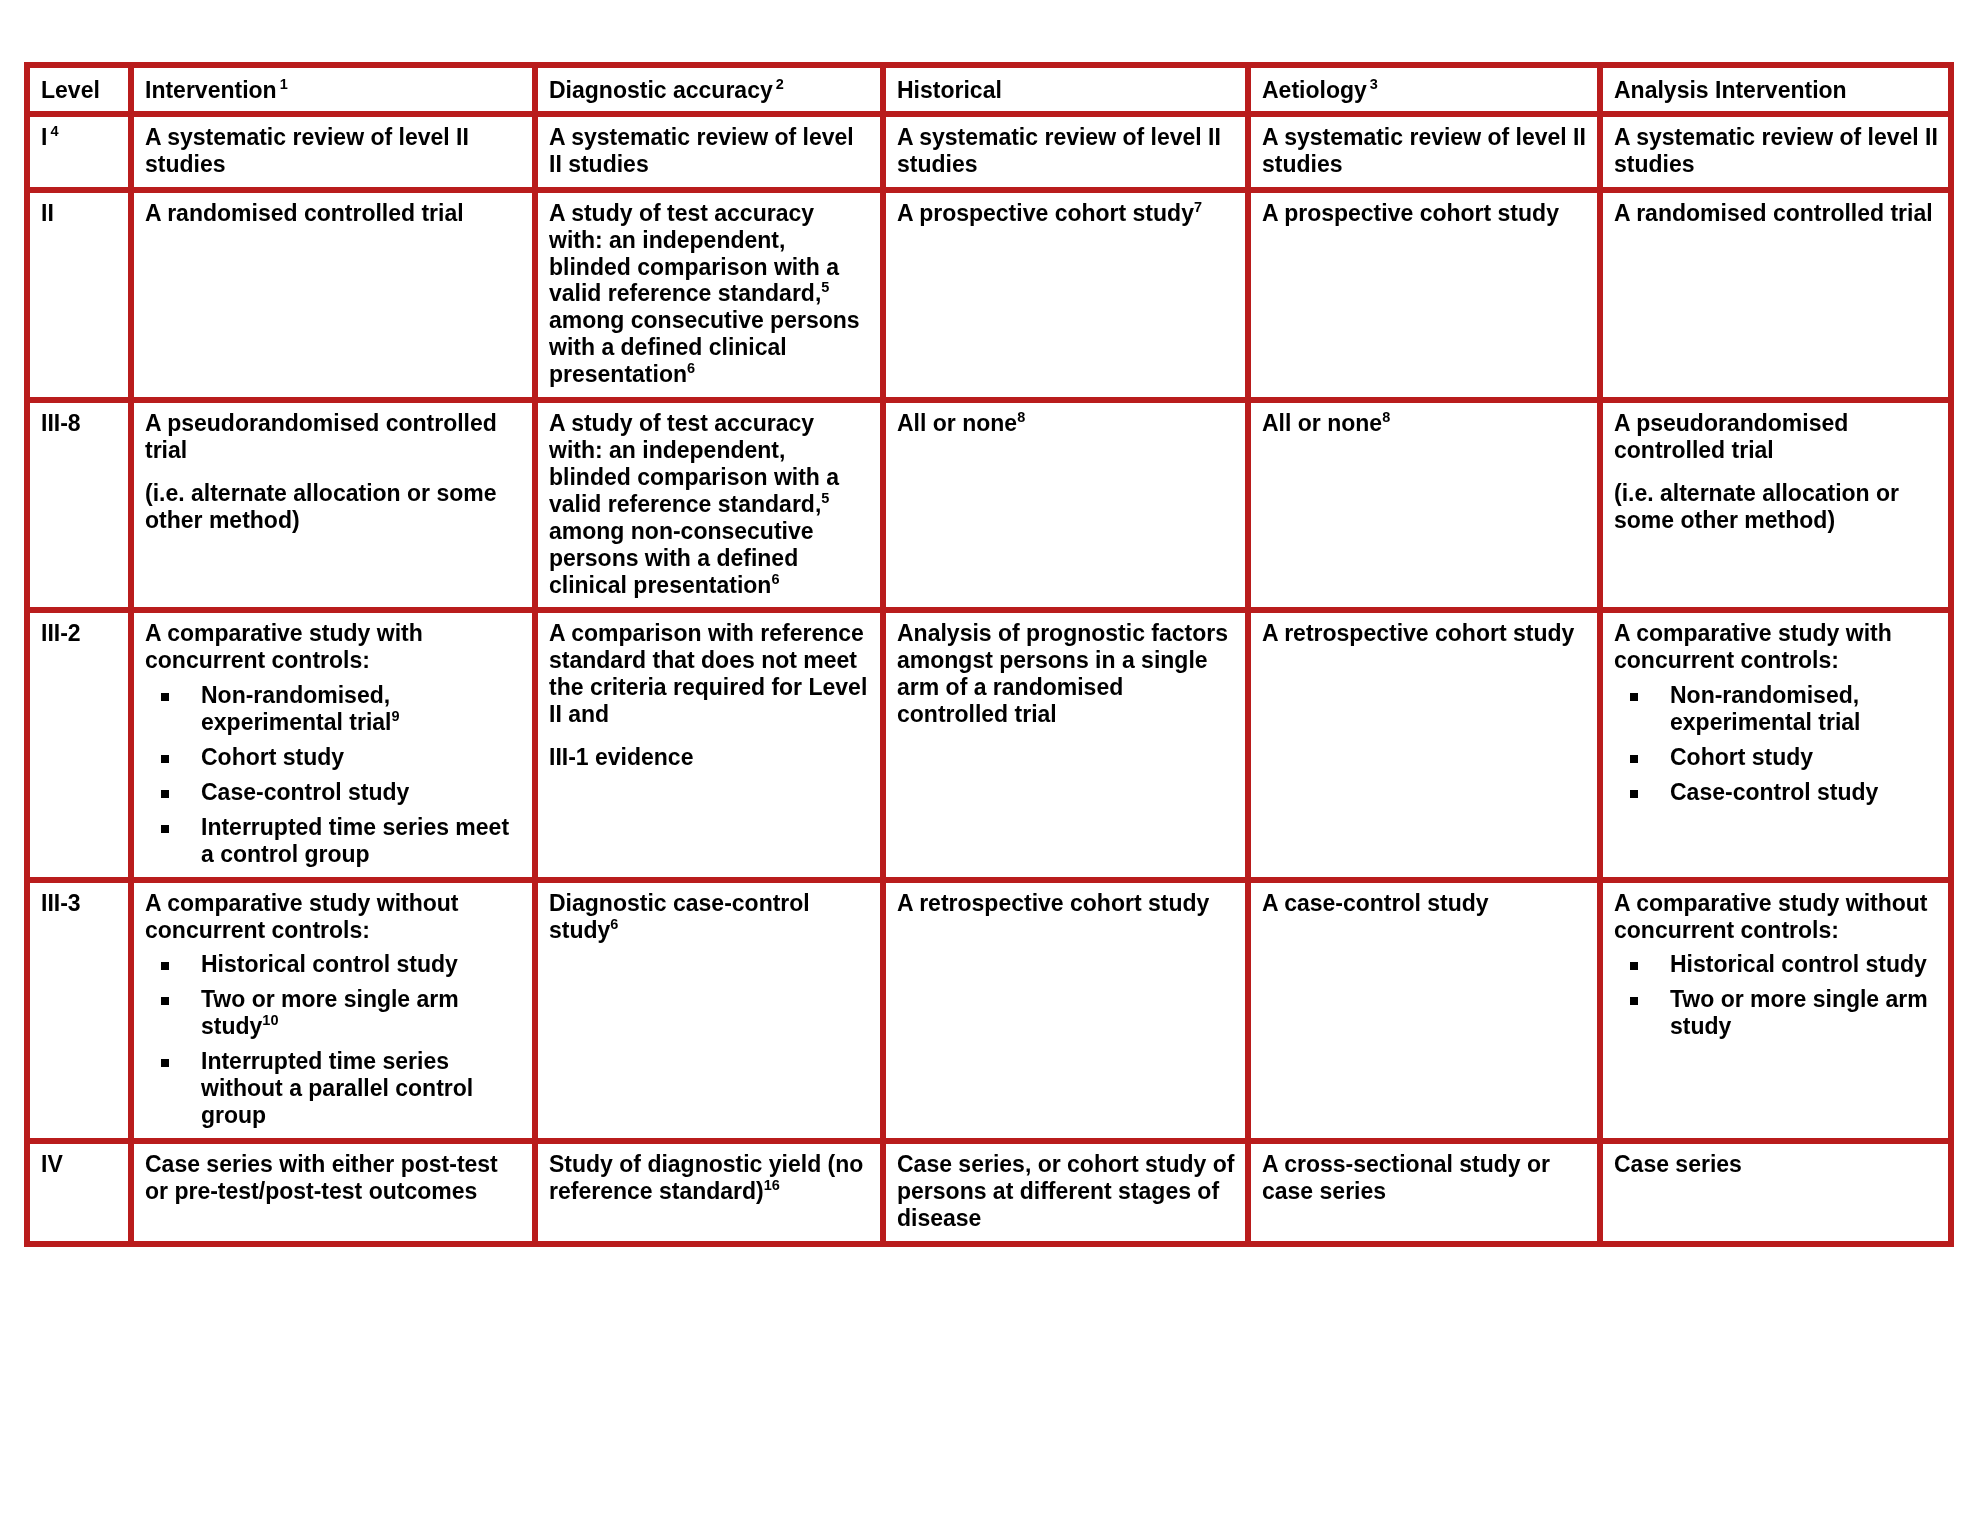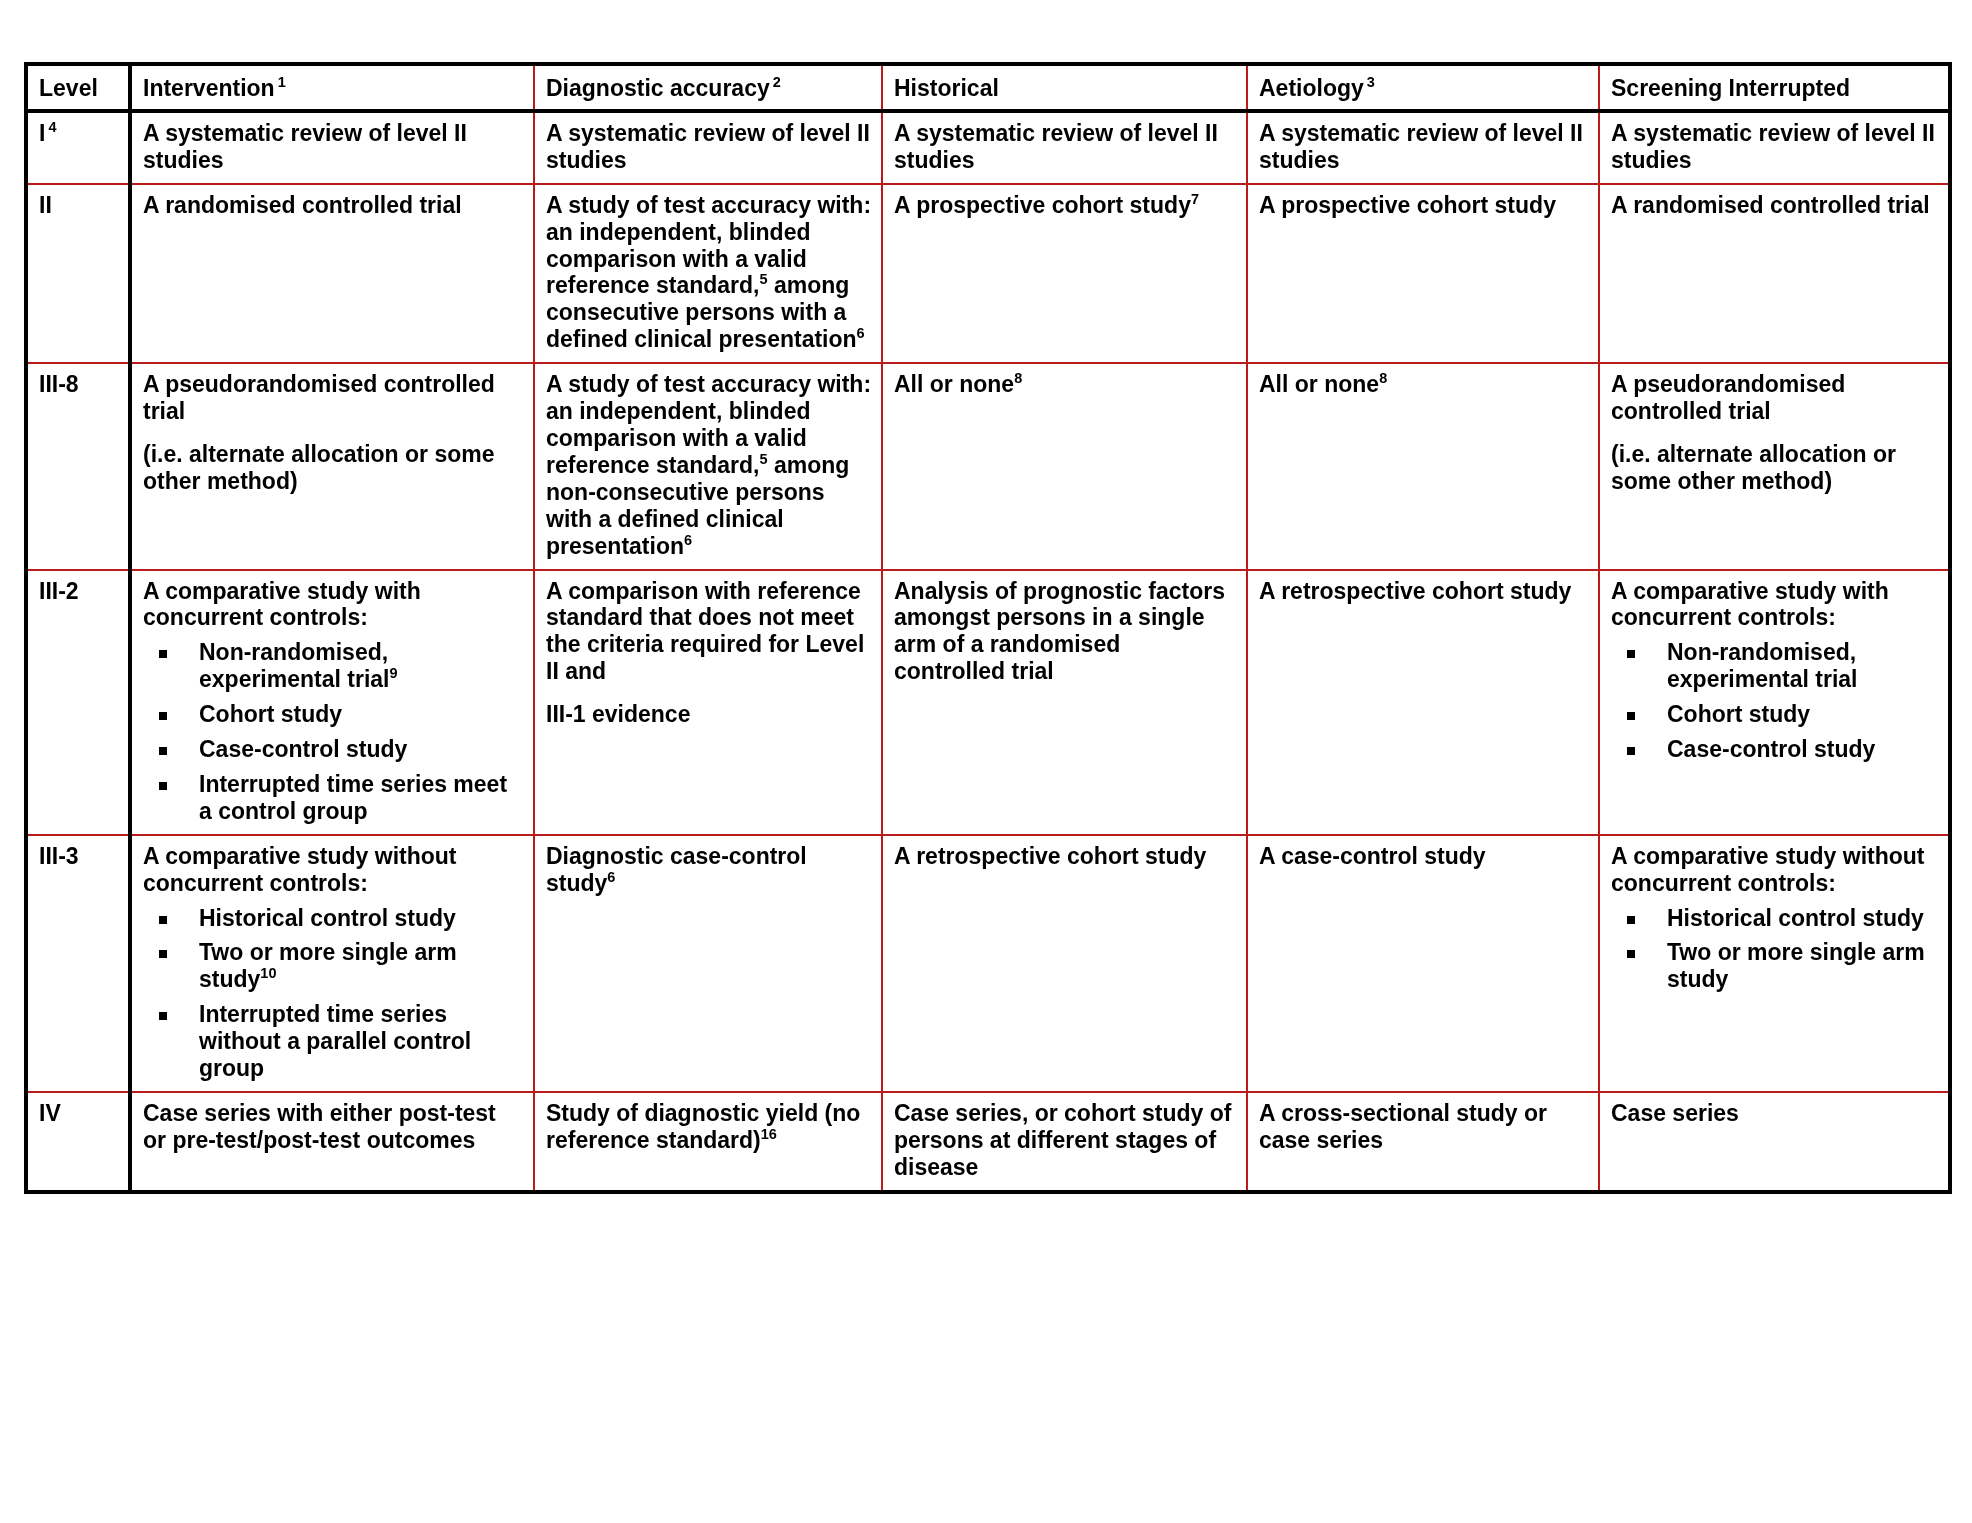--- a/index.html
+++ b/index.html
@@ -34,21 +34,21 @@
   table.hierarchy {
     position: absolute;
     left: 24px;
     top: 62px;
     width: 1924px;
     border-collapse: collapse;
     table-layout: fixed;
     border: 4px solid #000;
   }
   table.hierarchy td, table.hierarchy th {
-    border: 2px solid #b91c1c;
+    border: 6px solid #b91c1c;
     vertical-align: top;
     padding: 7px 9px 9px 11px;
     font-size: 23px;
     font-weight: bold;
     line-height: 1.17;
     text-align: left;
     overflow: hidden;
   }
   
   table.hierarchy th.col-level,
@@ -117,21 +117,21 @@
         <col class="c-aet">
         <col class="c-scr">
     </colgroup>
     <thead>
       <tr>
         <th class="col-level"><span class="hdr-label">Level</span></th>
         <th><span>Intervention</span><sup class="sup-spaced">1</sup></th>
         <th><span>Diagnostic accuracy</span><sup class="sup-spaced">2</sup></th>
         <th><span>Historical</span></th>
         <th><span>Aetiology</span><sup class="sup-spaced">3</sup></th>
-        <th><span>Screening Interrupted</span></th>
+        <th><span>Analysis Intervention</span></th>
       </tr>
     </thead>
     <tbody>
 
       <tr>
         <td class="col-level"><span>I</span><sup class="sup-spaced">4</sup></td>
         <td><span>A systematic review of level II studies</span></td>
         <td><span>A systematic review of level II studies</span></td>
         <td><span>A systematic review of level II studies</span></td>
         <td><span>A systematic review of level II studies</span></td>

